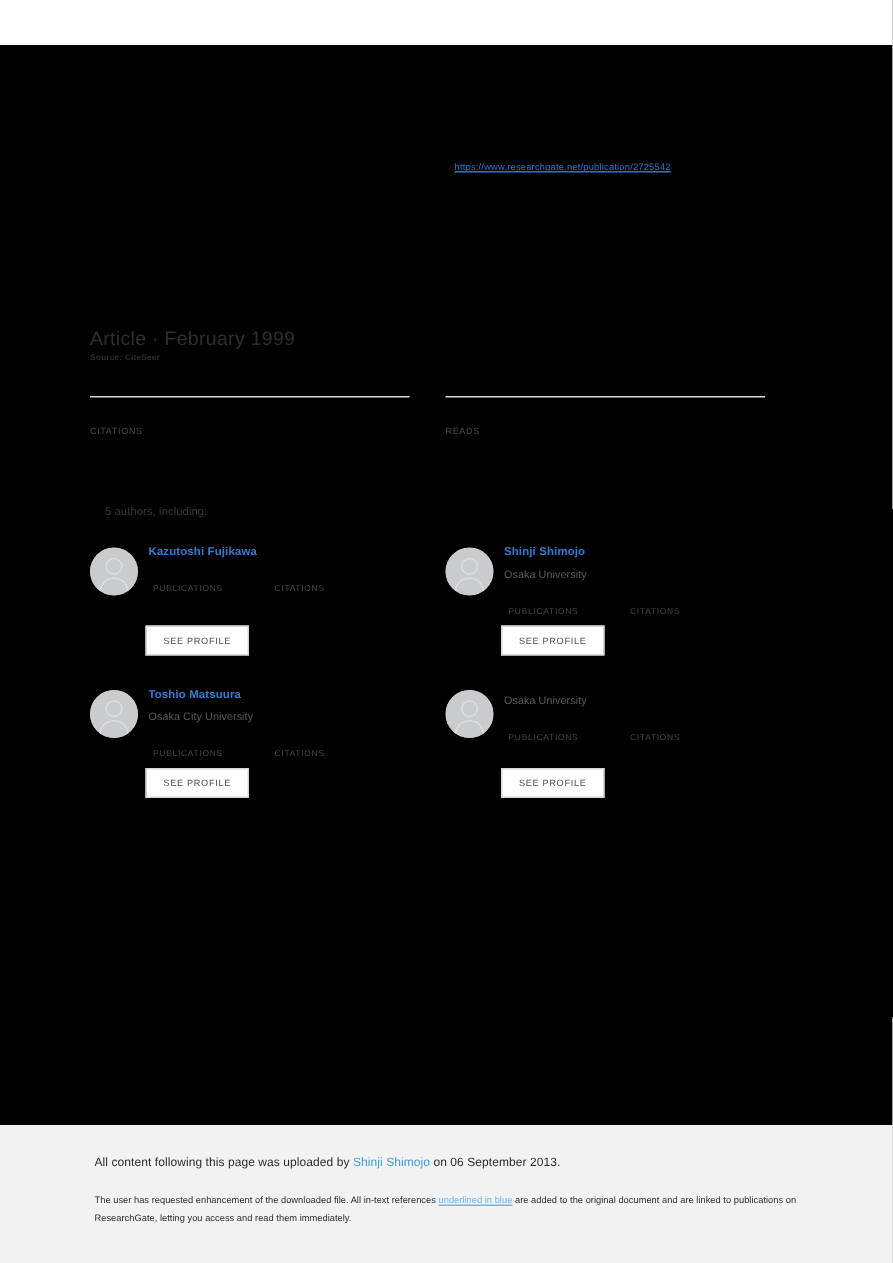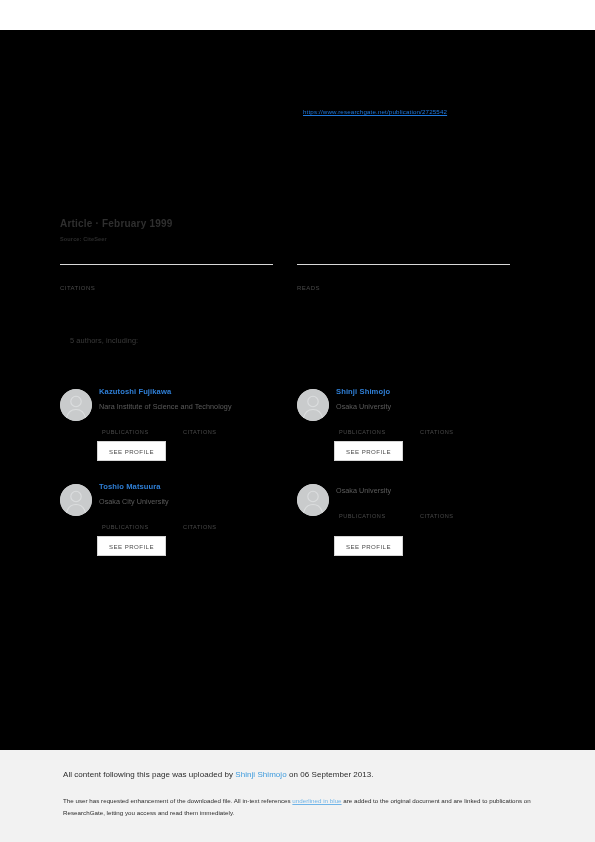--- a/index.html
+++ b/index.html
@@ -73,25 +73,24 @@
     line-height: 17px;
     font-weight: bold;
     color: #000000;
   }
 
   
   .article-meta {
     position: absolute;
     left: 60px;
     top: 218px;
-    font-size: 10px;
+    font-size: 13px;
     color: #2f2f2f;
     letter-spacing: .2px;
     white-space: nowrap;
-    font-weight: bold;
   }
   .article-source {
     position: absolute;
     left: 60px;
     top: 236px;
     font-size: 5.6px;
     font-weight: bold;
     color: #2b2b2b;
     letter-spacing: .1px;
     white-space: nowrap;
@@ -131,21 +130,20 @@
     top: 336px;
     font-size: 7.4px;
     color: #3b3b3b;
     letter-spacing: .1px;
     padding-left: 10px;
   }
   .author {
     position: absolute;
     width: 233px;
     height: 90px;
-    margin-top: 24px;
   }
   .author.a0 { left: 60px;  top: 362px; }
   .author.a1 { left: 297px; top: 362px; }
   .author.a2 { left: 60px;  top: 457px; }
   .author.a3 { left: 297px; top: 457px; }
 
   .avatar {
     position: absolute;
     left: 0;
     top: 3px;
@@ -278,21 +276,20 @@
   <div class="author a0">
     <div class="avatar">
       <svg width="32" height="32" viewBox="0 0 32 32" aria-hidden="true">
         <circle cx="16" cy="16" r="16" fill="#c9cbcc"></circle>
         <circle cx="16" cy="12.5" r="5.2" fill="none" stroke="#dcdedf" stroke-width="1.1"></circle>
         <path d="M6.4 29.5c1.2-6 4.9-9 9.6-9s8.4 3 9.6 9" fill="none" stroke="#dcdedf" stroke-width="1.1"></path>
       </svg>
     </div>
     <div class="author-body">
       <div class="author-name">Kazutoshi Fujikawa</div>
-      <div class="author-affil">Nara Institute of Science and Technology</div>
       <div class="author-metrics">
         <div class="metric pubs">
           <div class="metric-num"></div>
           <div class="metric-label">PUBLICATIONS</div>
         </div>
         <div class="metric cites">
           <div class="metric-num"></div>
           <div class="metric-label">CITATIONS</div>
         </div>
       </div>

